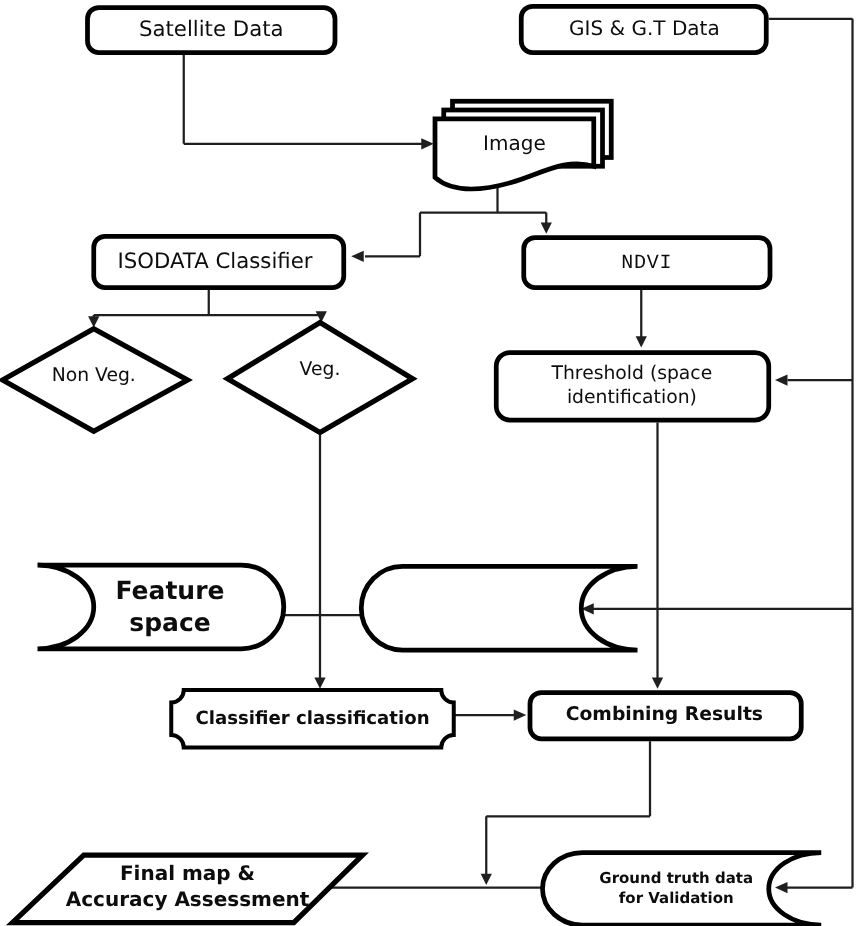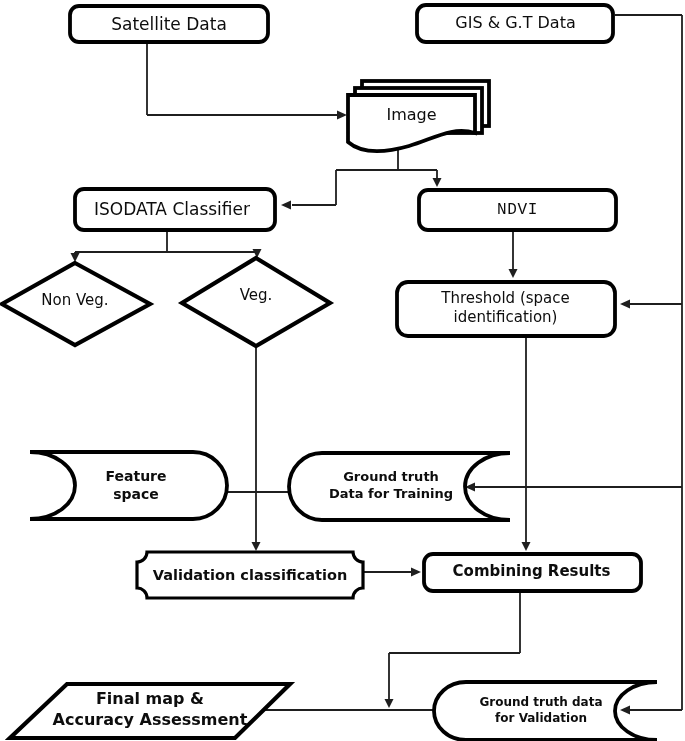--- a/index.html
+++ b/index.html
@@ -26,21 +26,21 @@
     align-items:center;justify-content:center;
     color:var(--text);
     line-height:1.3;white-space:nowrap;
     pointer-events:none;
   }
   .f17{font-size:17px;}
   .f16{font-size:16px;}
   .f15{font-size:15px;}
   .b15{font-size:15px;font-weight:bold;}
   .b14{font-size:14.5px;font-weight:bold;}
-  .b14s{font-size:14px;font-weight:bold;}
+  .b14s{font-size:20px;font-weight:bold;}
   .b13{font-size:13px;font-weight:bold;}
   .b13x{font-size:16px;font-weight:bold;}
   .b12{font-size:12px;font-weight:bold;}
   .sp{letter-spacing:0.6px;}
 </style>
 </head>
 <body>
 
 <div class="stage">
 
@@ -151,26 +151,22 @@
   <div class="lbl f15" style="left:396px;top:280px;width:219px;height:56px;">
     <span>Threshold (space</span>
     <span>identification)</span>
   </div>
 
   <div class="lbl b14s" style="left:56px;top:452px;width:160px;height:66px;">
     <span>Feature</span>
     <span>space</span>
   </div>
 
-  <div class="lbl b13" style="left:311px;top:453px;width:160px;height:66px;">
-    <span>Ground truth</span>
-    <span>Data for Training</span>
-  </div>
 
-  <div class="lbl b14" style="left:137px;top:552px;width:226px;height:46px;">Validation classification</div>
+  <div class="lbl b14" style="left:137px;top:552px;width:226px;height:46px;">Classifier classification</div>
 
   <div class="lbl b15" style="left:422px;top:552px;width:219px;height:40px;">Combining Results</div>
 
   <div class="lbl b13x" style="left:40px;top:686px;width:220px;height:48px;">
     <span>Final map &amp;</span>
     <span>Accuracy Assessment</span>
   </div>
 
   <div class="lbl b12" style="left:451px;top:682px;width:180px;height:57px;">
     <span>Ground truth data</span>

